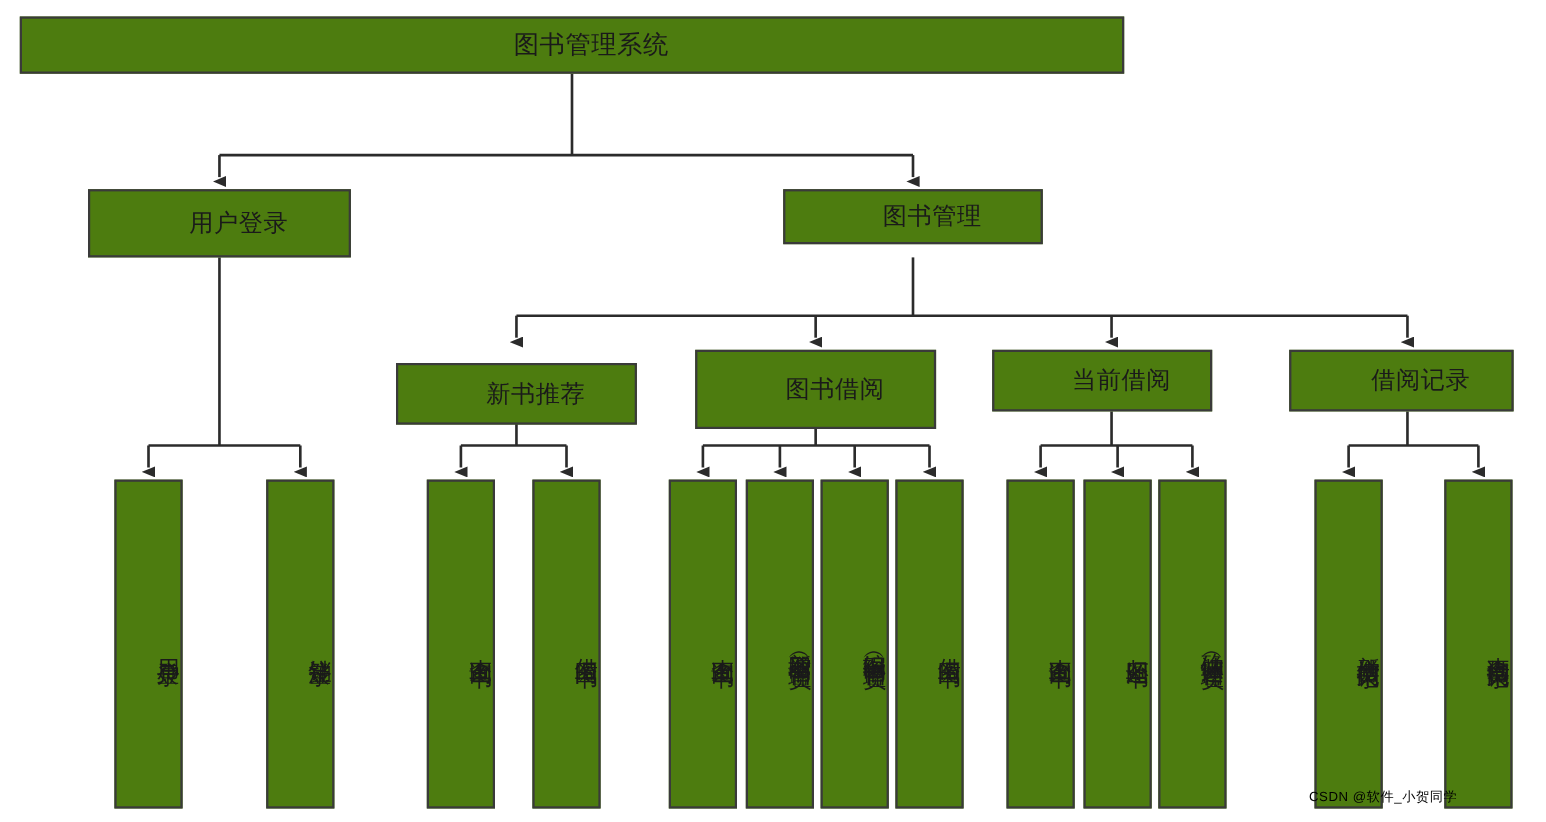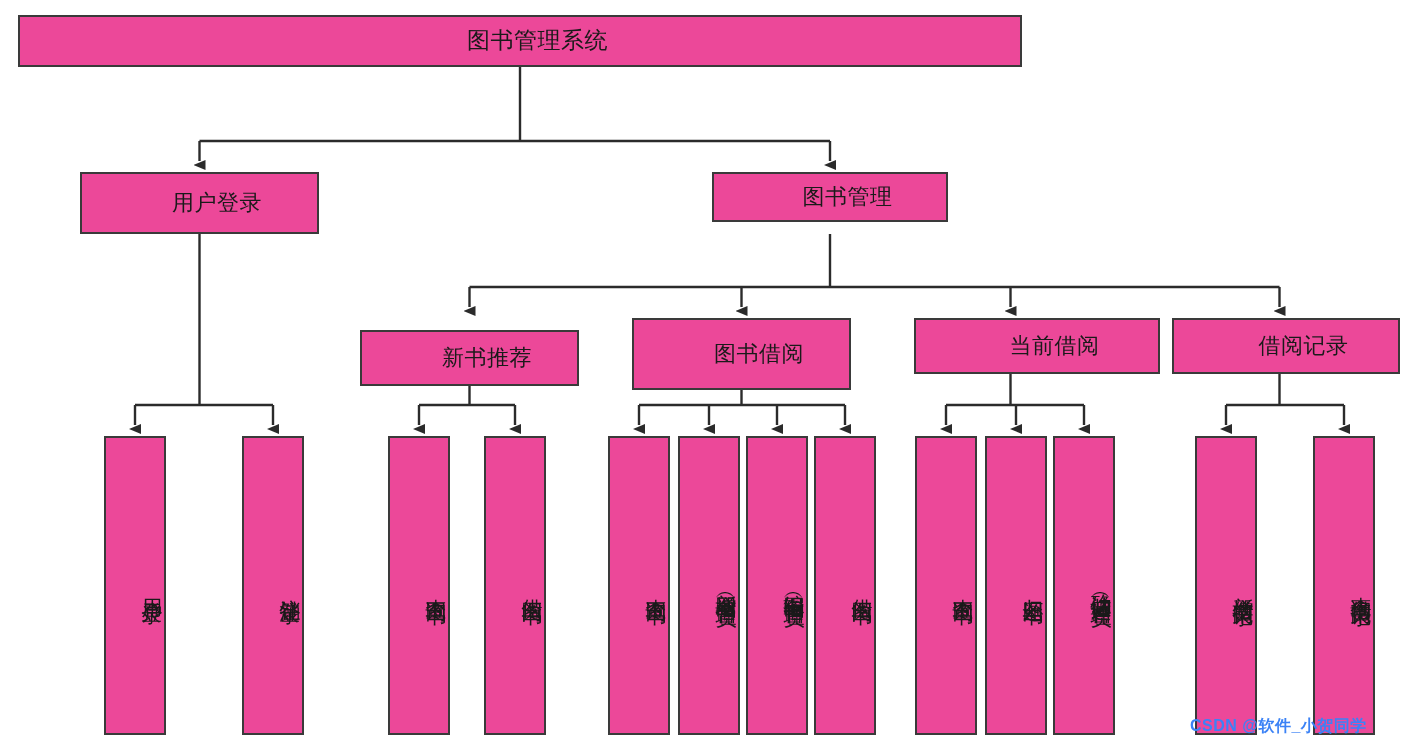--- a/index.html
+++ b/index.html
@@ -21,21 +21,21 @@
     position: absolute;
     left: 0;
     top: 0;
     width: 1405px;
     height: 747px;
     pointer-events: none;
   }
   .node {
     position: absolute;
     box-sizing: border-box;
-    background: #ec4899;
+    background: #4d7c0f;
     border: 2px solid #3a3a3a;
     display: flex;
     align-items: center;
     justify-content: center;
     overflow: hidden;
     padding-left: 35px;
   }
   .node .label {
     font-size: 22px;
     color: #1a1a1a;
@@ -48,26 +48,25 @@
     writing-mode: vertical-rl;
     text-orientation: upright;
     white-space: nowrap;
     letter-spacing: 2px;
     font-size: 21px;
     line-height: 1;
   }
   .node.root .label { font-size: 23px; }
   .watermark {
     position: absolute;
-    font-size: 16px;
-    color: #3b82f6;
+    font-size: 12px;
+    color: #000000;
     white-space: nowrap;
     letter-spacing: 0.5px;
     user-select: none;
-    font-weight: bold;
   }
 </style>
 </head>
 <body>
 
 <div id="canvas">
 
   <svg id="wires" viewBox="0 0 1405 747">
     <defs>
       <marker id="arrow" markerWidth="10" markerHeight="12" refX="1" refY="6" orient="auto" markerUnits="userSpaceOnUse">
@@ -121,24 +120,24 @@
       </div>
       <div class="node" style="left: 712px; top: 172px; width: 236px; height: 50px;">
         <span class="label">图书管理</span>
       </div>
       <div class="node" style="left: 360px; top: 330px; width: 219px; height: 56px;">
         <span class="label">新书推荐</span>
       </div>
       <div class="node" style="left: 632px; top: 318px; width: 219px; height: 72px;">
         <span class="label">图书借阅</span>
       </div>
-      <div class="node" style="left: 902px; top: 318px; width: 246px; height: 56px; margin-left: 12px;">
+      <div class="node" style="left: 902px; top: 318px; width: 200px; height: 56px;">
         <span class="label">当前借阅</span>
       </div>
-      <div class="node" style="left: 1172px; top: 318px; width: 228px; height: 56px;">
+      <div class="node" style="left: 1172px; top: 318px; width: 204px; height: 56px;">
         <span class="label">借阅记录</span>
       </div>
       <div class="node vertical" style="left: 104px; top: 436px; width: 62px; height: 299px; align-items: center;">
         <span class="label">用户登录</span>
       </div>
       <div class="node vertical" style="left: 242px; top: 436px; width: 62px; height: 299px; align-items: center;">
         <span class="label">注销登录</span>
       </div>
       <div class="node vertical" style="left: 388px; top: 436px; width: 62px; height: 299px; align-items: center;">
         <span class="label">查询图书</span>

